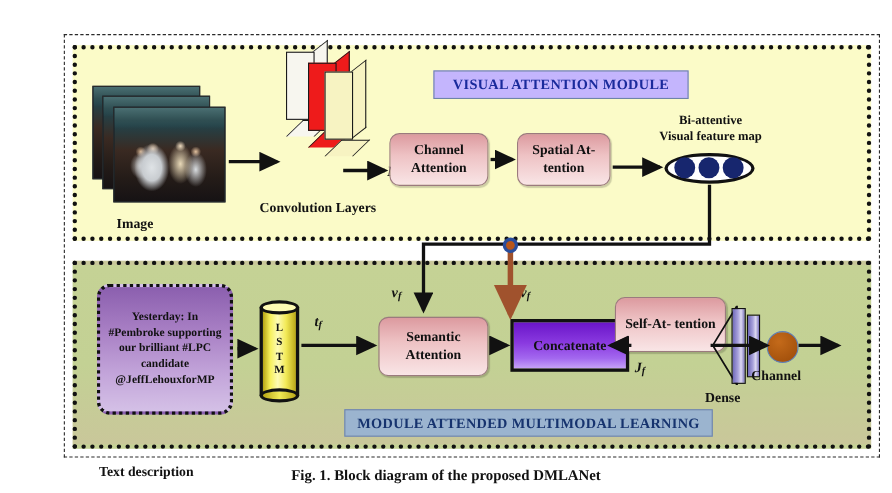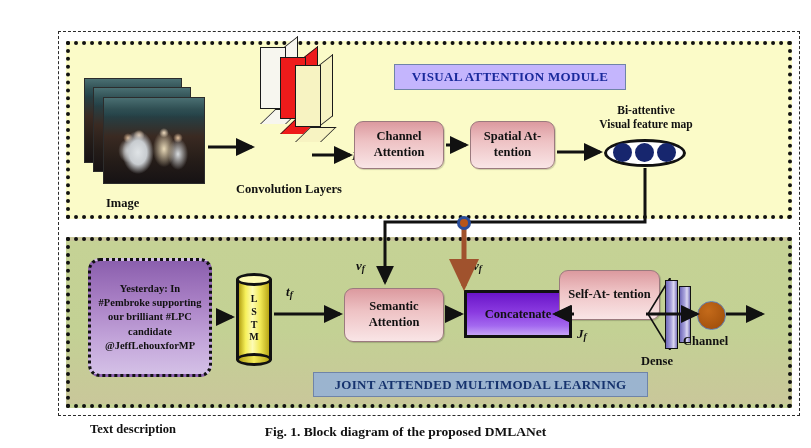--- a/index.html
+++ b/index.html
@@ -247,21 +247,21 @@
   <div id="bi-label">Bi-attentive<br>Visual feature map</div>
   <div id="bi-attentive">
     <div id="bi-ellipse"></div>
     <div class="bi-dot" id="bi-dot-1"></div>
     <div class="bi-dot" id="bi-dot-2"></div>
     <div class="bi-dot" id="bi-dot-3"></div>
   </div>
 
   <div class="module" id="joint-module"></div>
 
-  <div class="banner" id="joint-banner">JOINT ATTENDED MULTIMODAL LEARNING</div>
+  <div class="banner" id="joint-banner">MODULE ATTENDED MULTIMODAL LEARNING</div>
 
   <div id="text-desc-box">Yesterday: In #Pembroke supporting our brilliant #LPC candidate @JeffLehouxforMP</div>
   <div class="caption-lbl" id="text-desc-label">Text description</div>
 
   <div id="lstm">
     <div id="lstm-body"></div>
     <div id="lstm-bot"></div>
     <div id="lstm-top"></div>
     <div id="lstm-text">L<br>S<br>T<br>M</div>
   </div>

